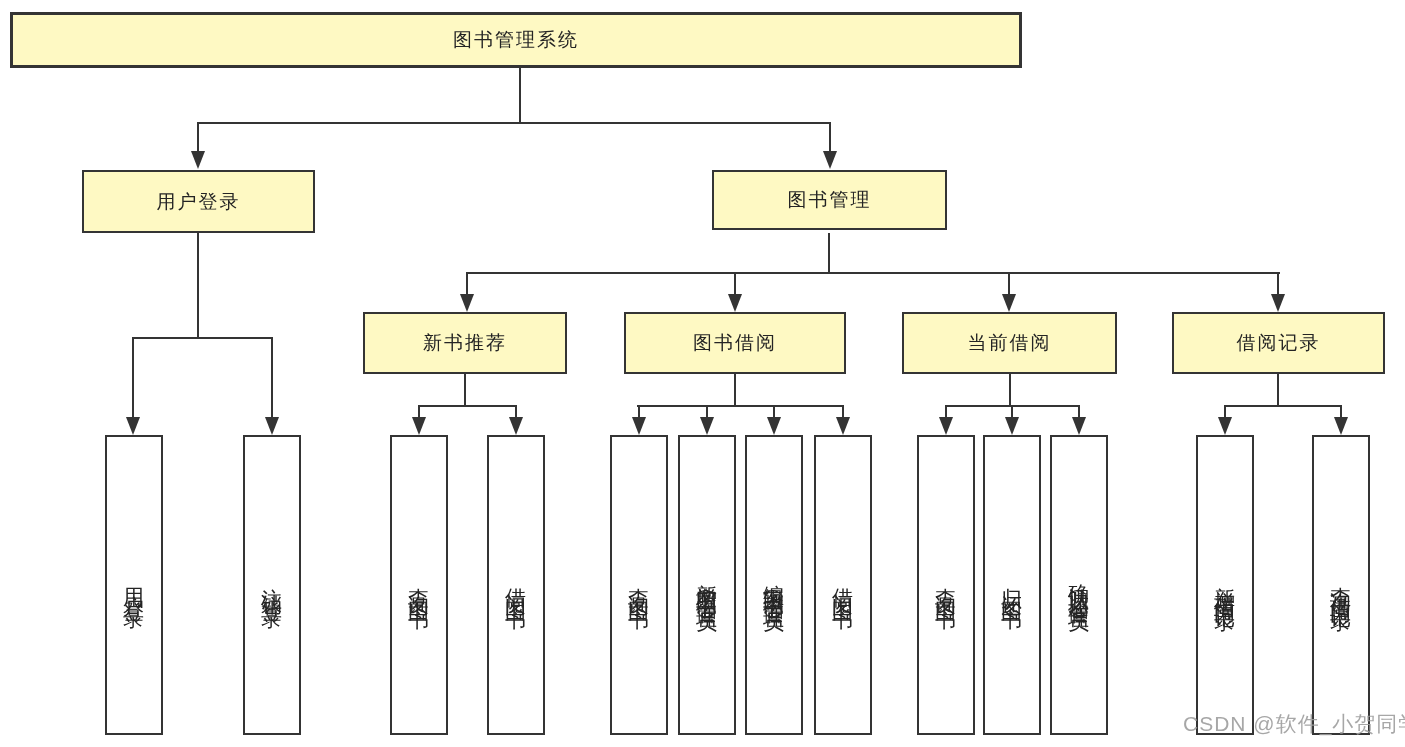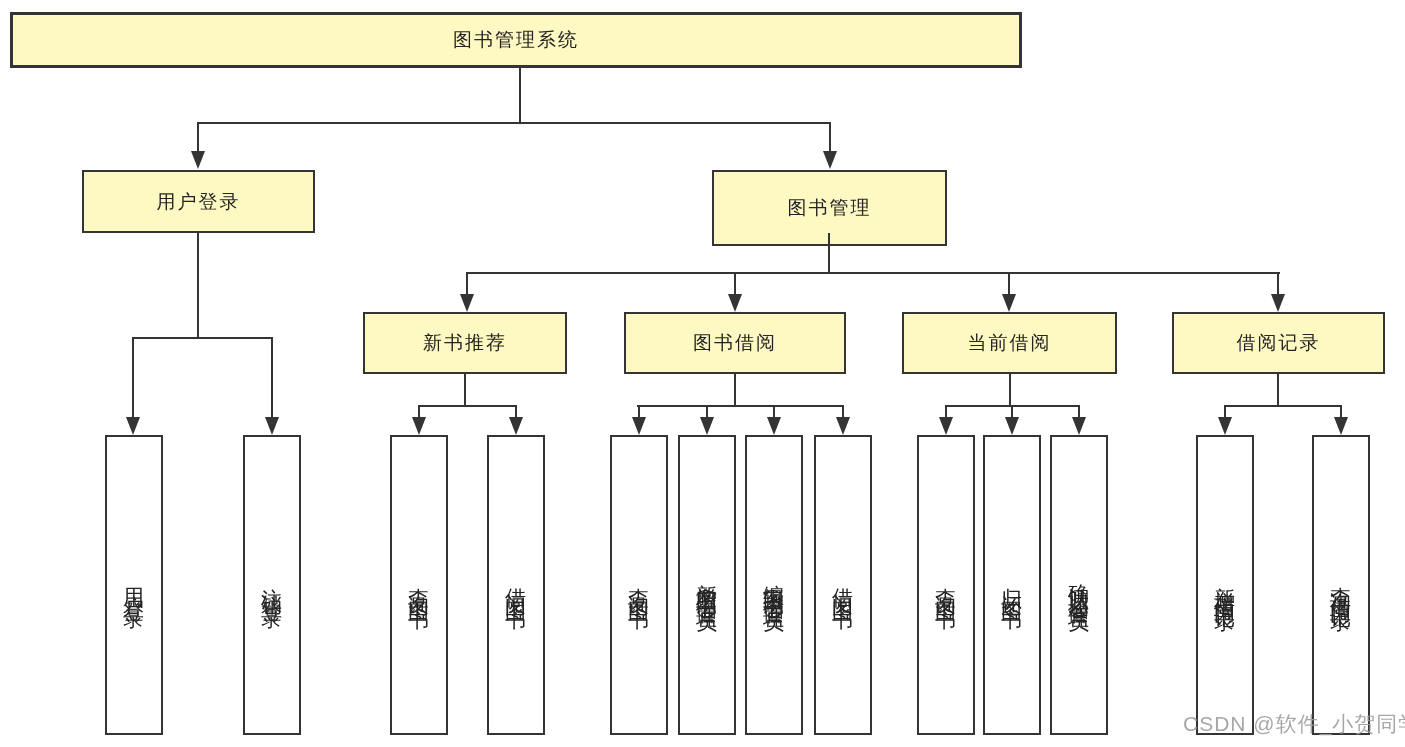--- a/index.html
+++ b/index.html
@@ -48,21 +48,21 @@
   <div class="vline" style="left:519px; top:68px; height:54px;"></div>
   <div class="hline" style="left:197px; top:122px; width:634px;"></div>
   <div class="vline" style="left:197px; top:122px; height:30px;"></div>
   <div class="arrow" style="left:191px; top:151px;"></div>
   <div class="vline" style="left:829px; top:122px; height:30px;"></div>
   <div class="arrow" style="left:823px; top:151px;"></div>
 
   <div class="box" style="left:82px; top:170px; width:233px; height:63px;">
     <span>用户登录</span>
   </div>
-  <div class="box" style="left:712px; top:170px; width:235px; height:76px;">
+  <div class="box" style="left:712px; top:170px; width:235px; height:60px;">
     <span>图书管理</span>
   </div>
 
   <div class="vline" style="left:197px; top:233px; height:104px;"></div>
   <div class="hline" style="left:132px; top:337px; width:141px;"></div>
   <div class="vline" style="left:132px; top:337px; height:80px;"></div>
   <div class="arrow" style="left:126px; top:417px;"></div>
   <div class="vline" style="left:271px; top:337px; height:80px;"></div>
   <div class="arrow" style="left:265px; top:417px;"></div>
 

